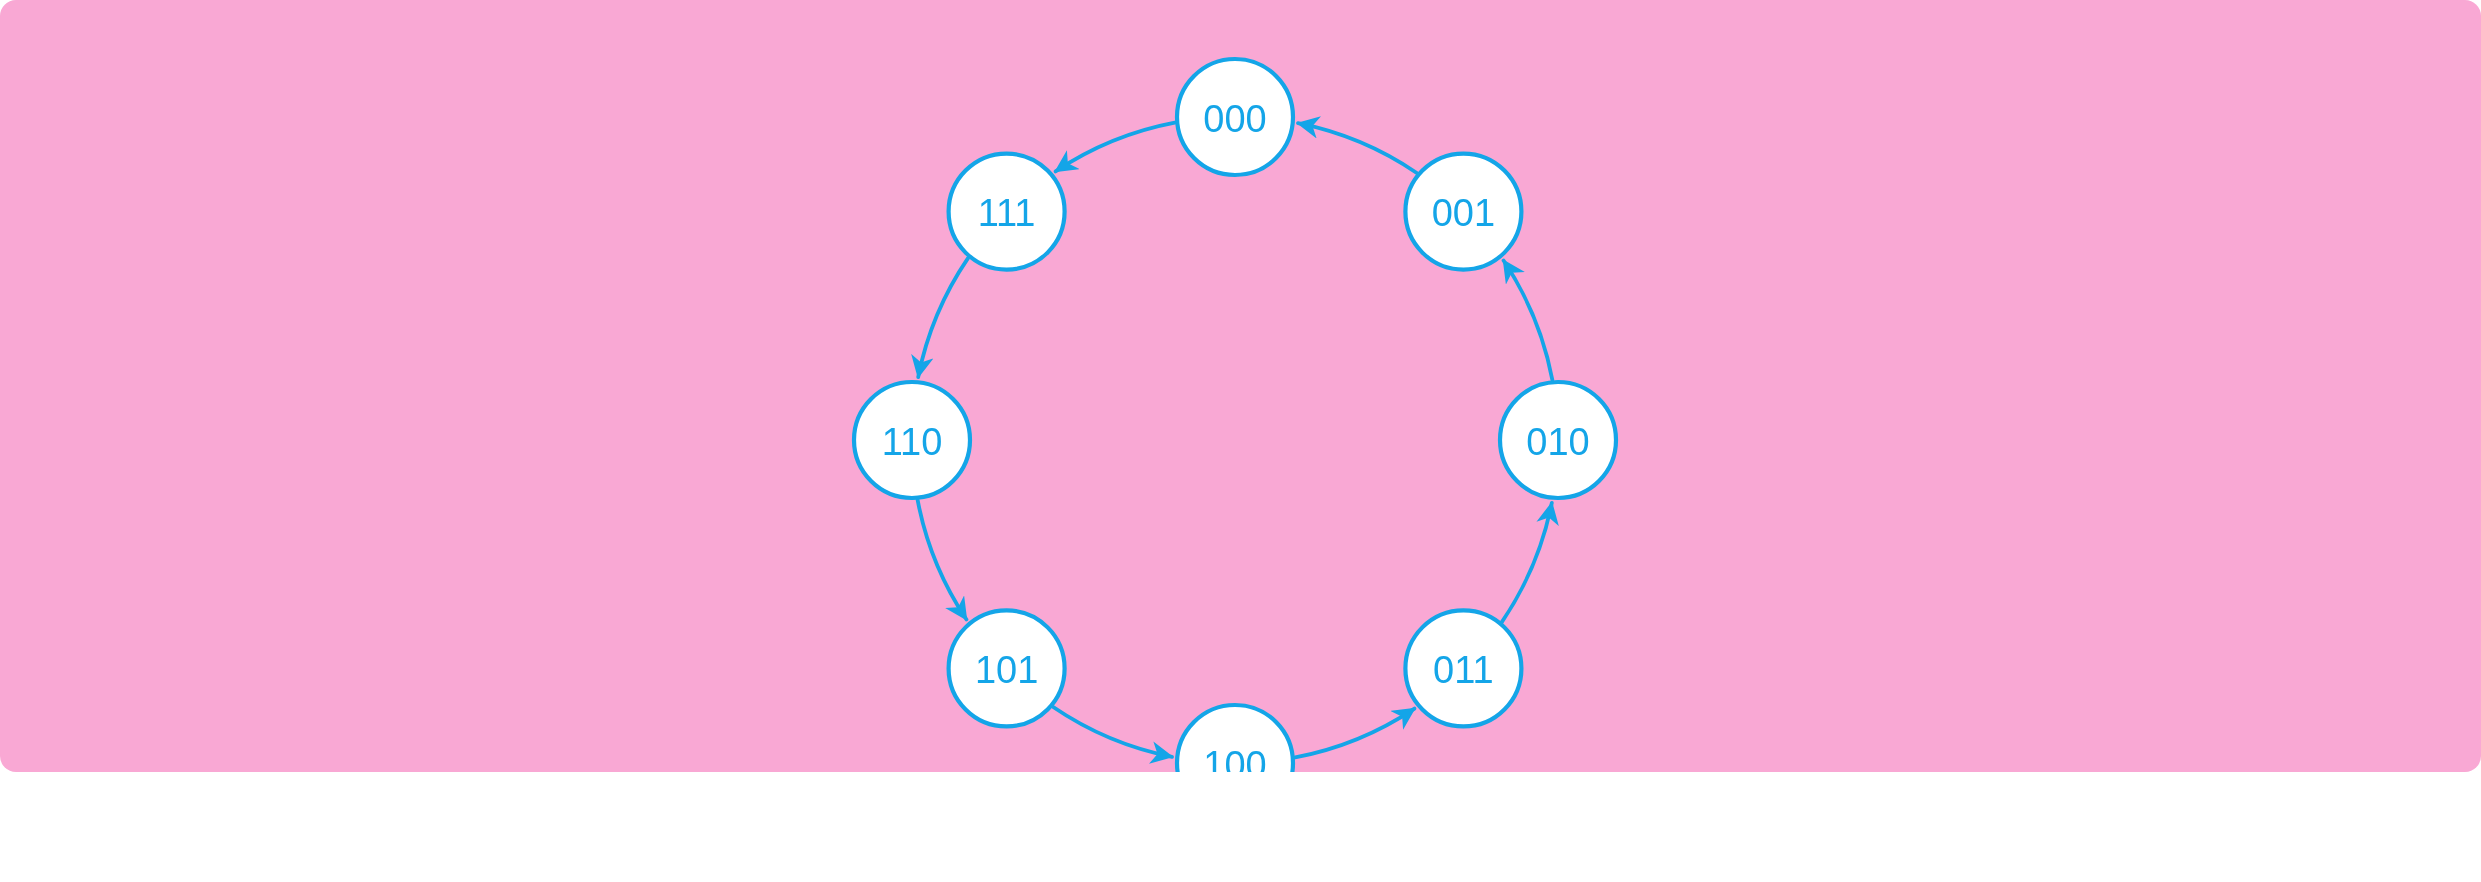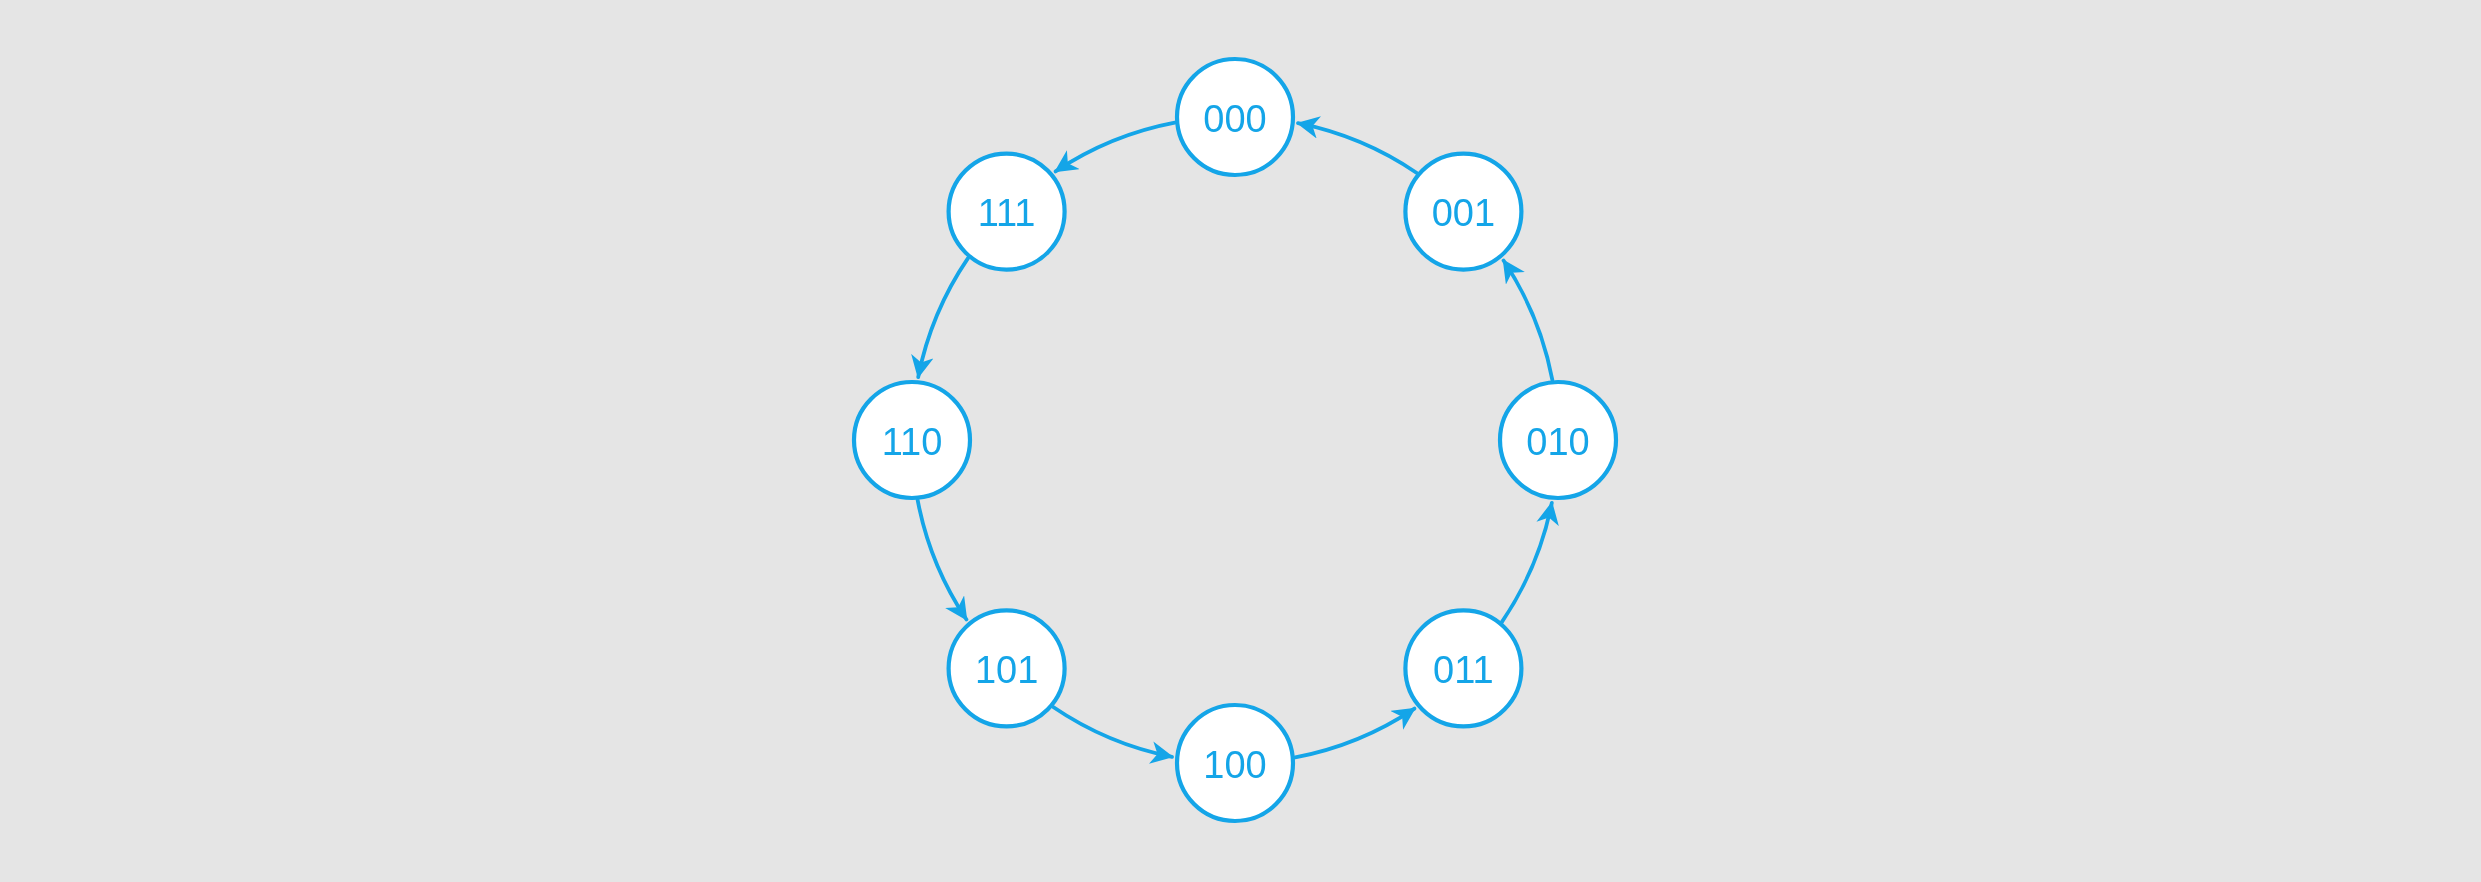--- a/index.html
+++ b/index.html
@@ -3,23 +3,24 @@
 <meta charset="utf-8">
 <style>
   html, body {
     margin: 0;
     padding: 0;
     background: #ffffff;
   }
   .canvas {
     position: relative;
     width: 2481px;
-    height: 882px;
-    background: #e5e5e5;
+    height: 772px;
+    background: #f9a8d4;
     overflow: hidden;
+    border-radius: 16px;
   }
   svg {
     display: block;
     width: 2481px;
     height: 882px;
   }
   .node-label {
     font-family: "Liberation Sans", "DejaVu Sans", sans-serif;
     font-size: 38px;
     font-weight: 400;

